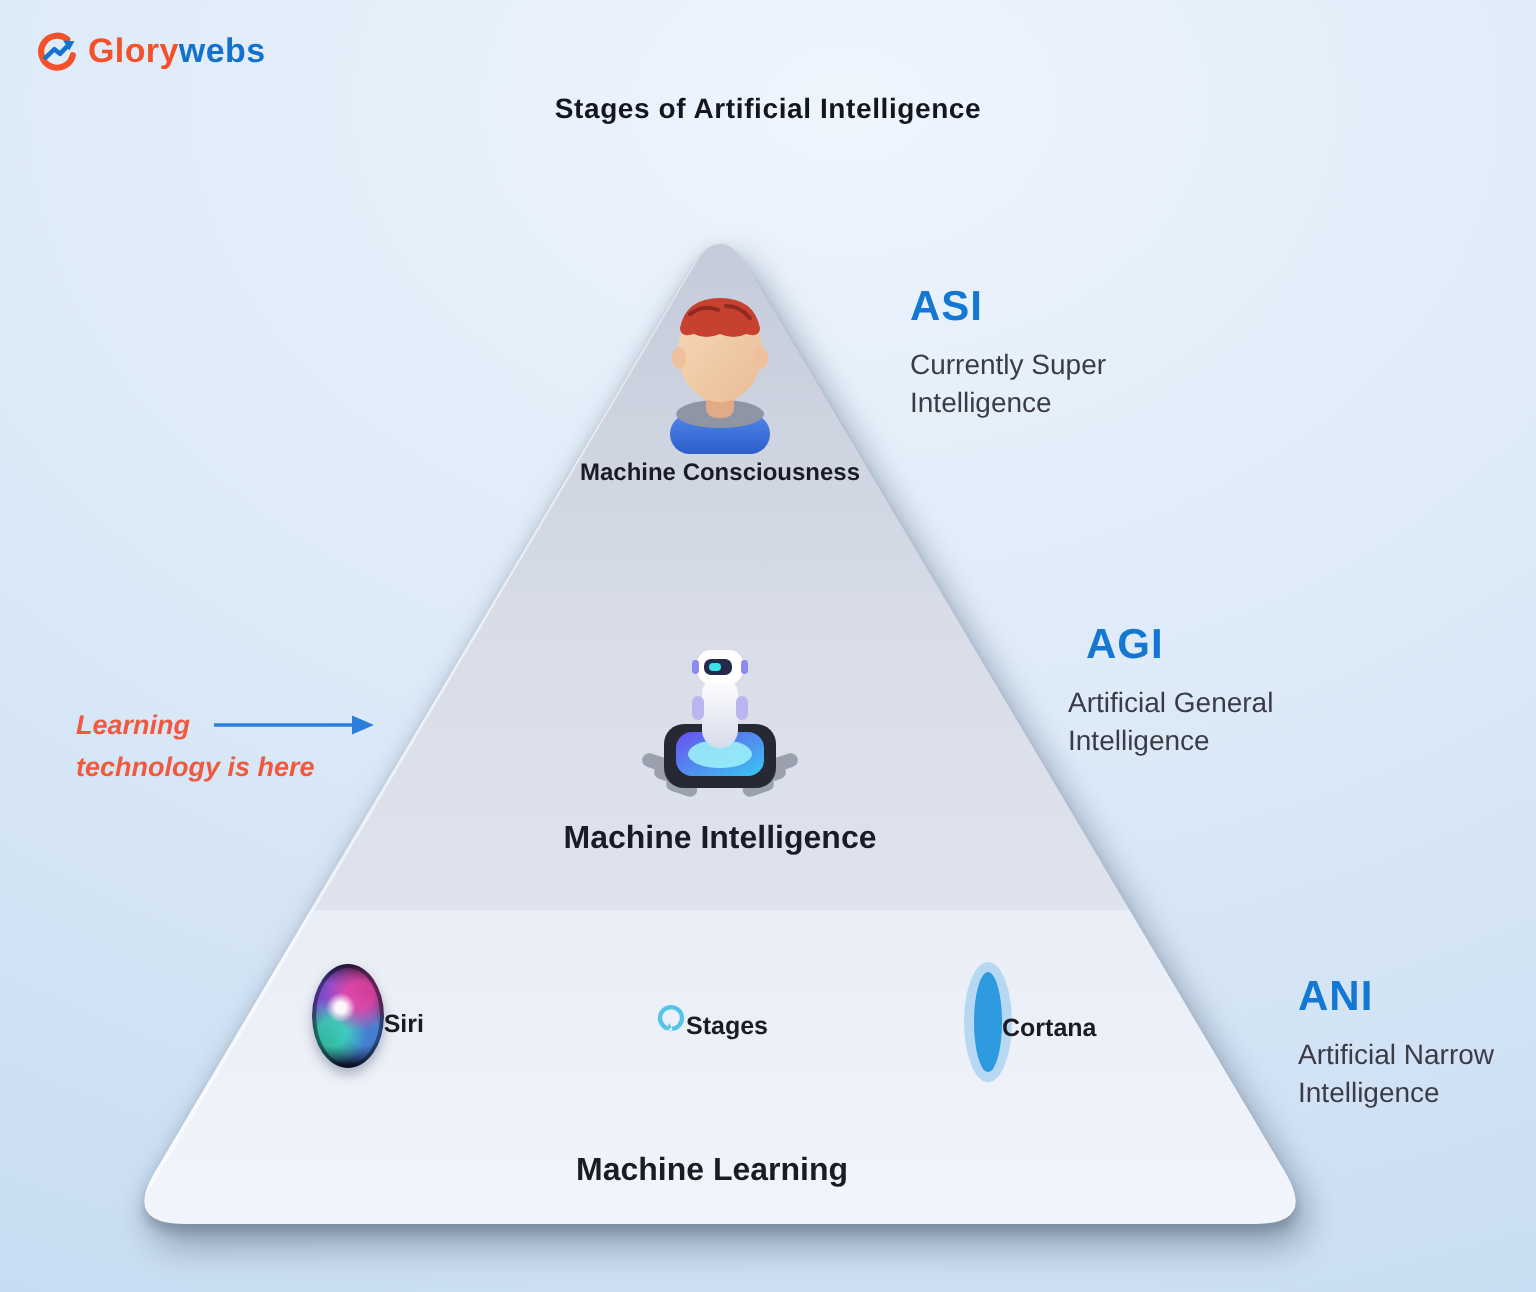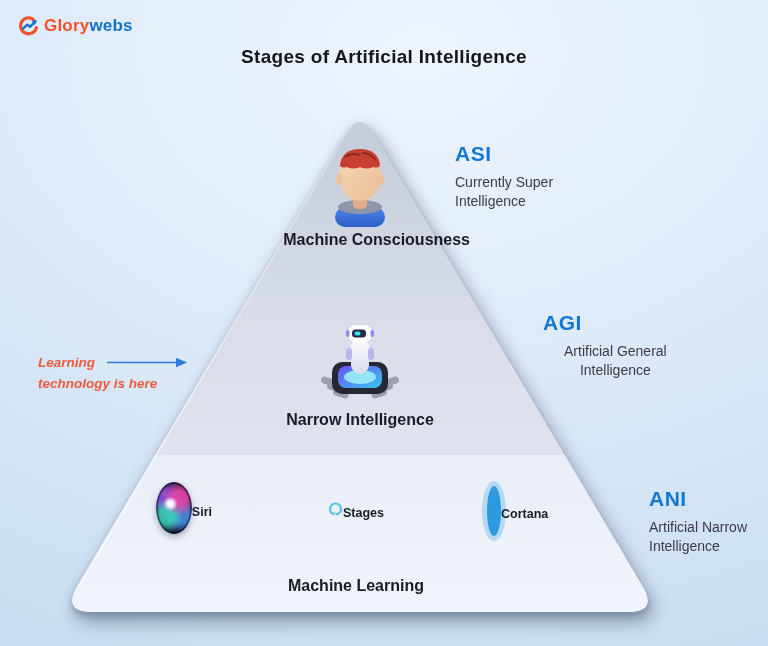--- a/index.html
+++ b/index.html
@@ -12,38 +12,38 @@
   .abs{position:absolute;}
 
   
   .logo{left:18px;top:15px;display:flex;align-items:center;gap:4px;cursor:pointer;}
   .logo .t{font-size:17px;font-weight:800;letter-spacing:.2px;}
   .logo .glory{color:#f4502a;}
   .logo .webs{color:#1372cd;}
 
   
   .title{left:0;top:46px;width:768px;text-align:center;
-    font-size:19px;font-weight:800;color:#15151f;letter-spacing:.3px;}
+    font-size:14px;font-weight:800;color:#15151f;letter-spacing:.3px;}
 
   
   #pyramid-svg{left:0;top:0;}
 
   
   .stage-label{color:#1b1b26;font-weight:800;text-align:center;line-height:1.45;}
-  .stage-asi{left:250px;top:228px;width:220px;font-size:16px;text-align:right;}
+  .stage-asi{left:250px;top:228px;width:220px;font-size:12px;}
   .stage-agi{left:230px;top:408px;width:260px;font-size:16px;}
   .stage-ani{left:226px;top:574px;width:260px;font-size:16px;}
 
   
   .abbr{color:#1478d2;font-weight:800;font-size:21px;letter-spacing:.5px;}
   .desc{color:#3b3b46;font-size:14px;line-height:1.38;font-weight:500;}
   .blk-asi-abbr{left:455px;top:142px;text-align:right;}
   .blk-asi-desc{left:455px;top:173px;}
   .blk-agi-abbr{left:543px;top:311px;}
-  .blk-agi-desc{left:564px;top:342px;text-align:center;}
+  .blk-agi-desc{left:534px;top:342px;}
   .blk-ani-abbr{left:649px;top:487px;}
   .blk-ani-desc{left:649px;top:518px;}
 
   
   .annotation{left:38px;top:353px;width:150px;font-size:13.5px;line-height:1.55;
     color:#f0593e;font-style:italic;font-weight:700;}
   .annot-arrow{left:106px;top:356px;}
 
   
   .assistant{display:flex;flex-direction:row;align-items:center;}
@@ -175,21 +175,21 @@
     <rect x="36" y="16" width="18" height="36" rx="9" fill="url(#botBody)"></rect>
     <rect x="31" y="26" width="6" height="12" rx="3" fill="#b9b6f0"></rect>
     <rect x="53" y="26" width="6" height="12" rx="3" fill="#b9b6f0"></rect>
     <rect x="33.5" y="3" width="23" height="17" rx="7" fill="#ffffff"></rect>
     <rect x="37" y="7.5" width="14" height="8" rx="3.5" fill="#25294a"></rect>
     <rect x="39.5" y="9.5" width="6" height="4" rx="2" fill="#3ce0e8"></rect>
     <rect x="31" y="8" width="3.5" height="7" rx="1.7" fill="#8f8af0"></rect>
     <rect x="55.5" y="8" width="3.5" height="7" rx="1.7" fill="#8f8af0"></rect>
   </svg>
 
-  <div class="abs stage-label stage-agi">Narrow Intelligence</div>
+  <div class="abs stage-label stage-agi">Machine Intelligence</div>
 
   <div class="abs abbr blk-agi-abbr">AGI</div>
   <div class="abs desc blk-agi-desc">
     <div>Artificial General</div>
     <div>Intelligence</div>
   </div>
 
   <div class="abs assistant as-siri">
     <div class="siri-orb"></div>
     <div class="name">Siri</div>

